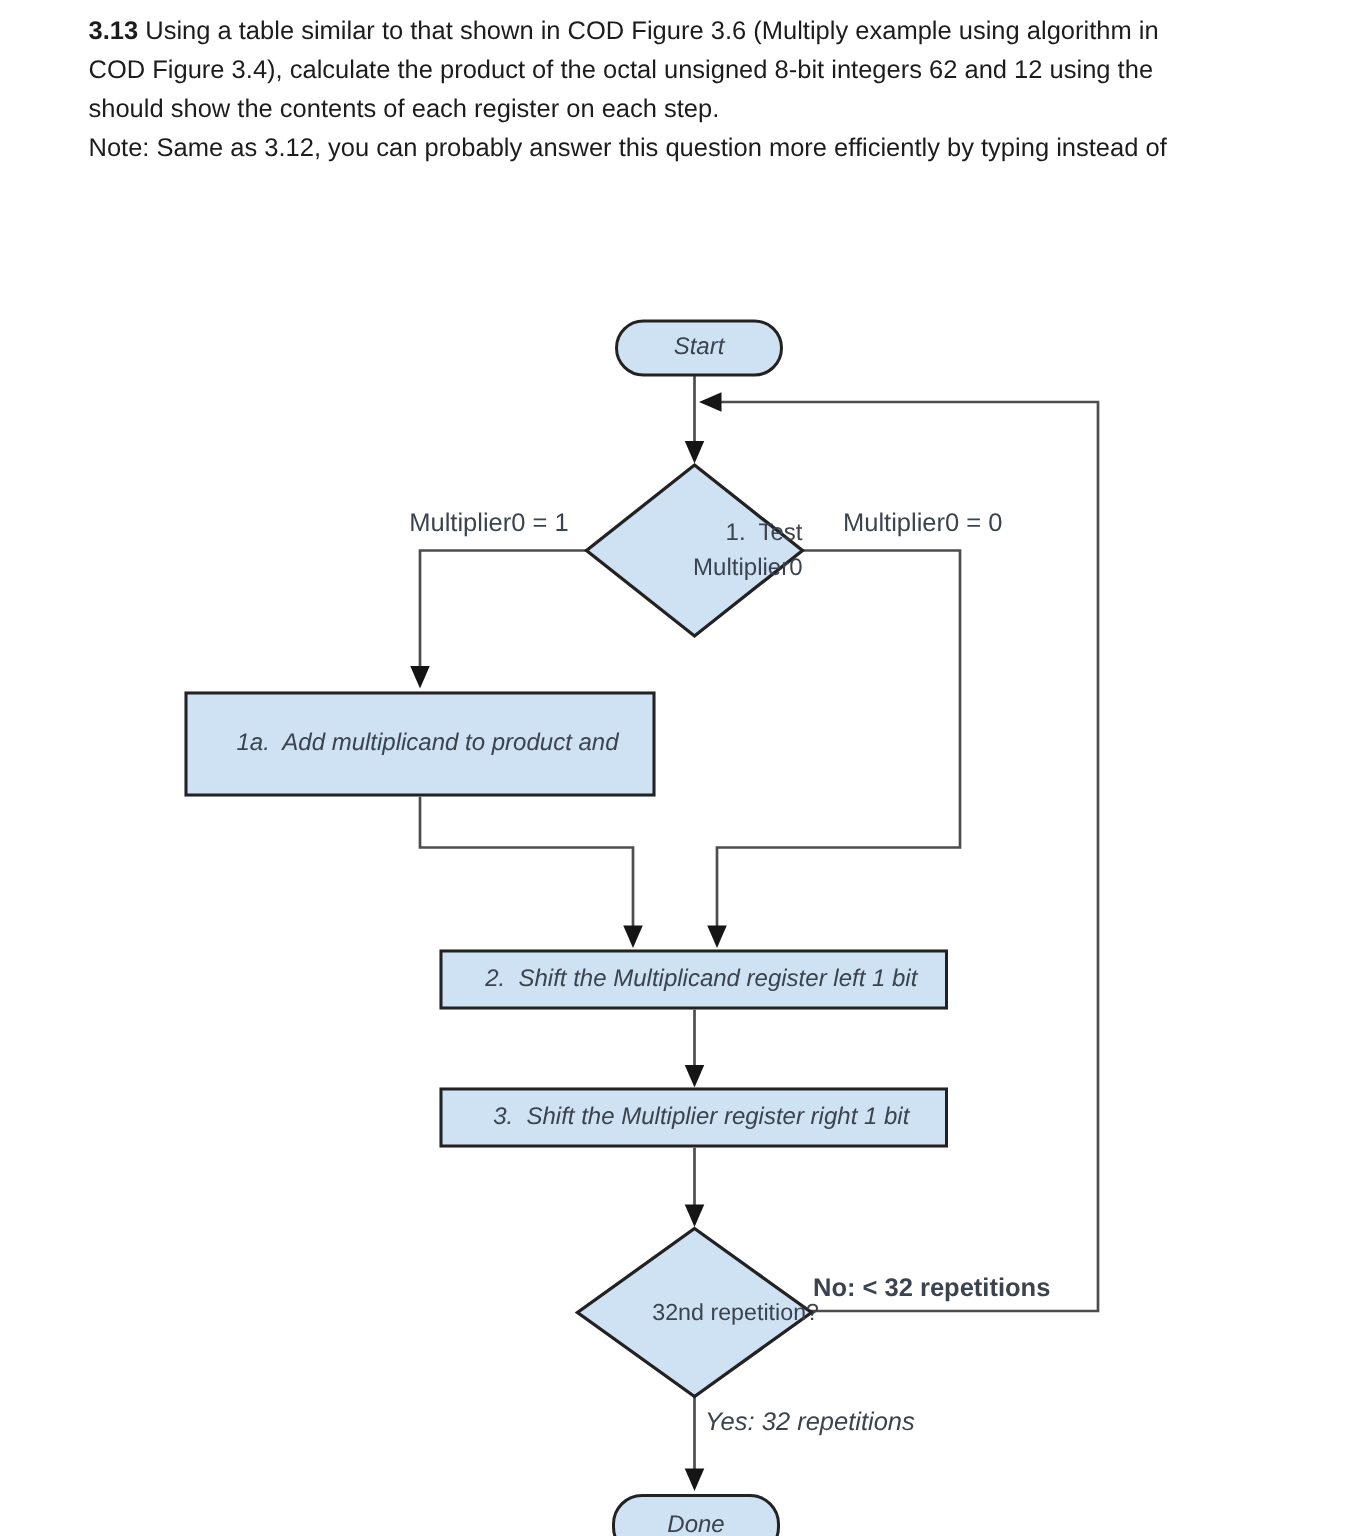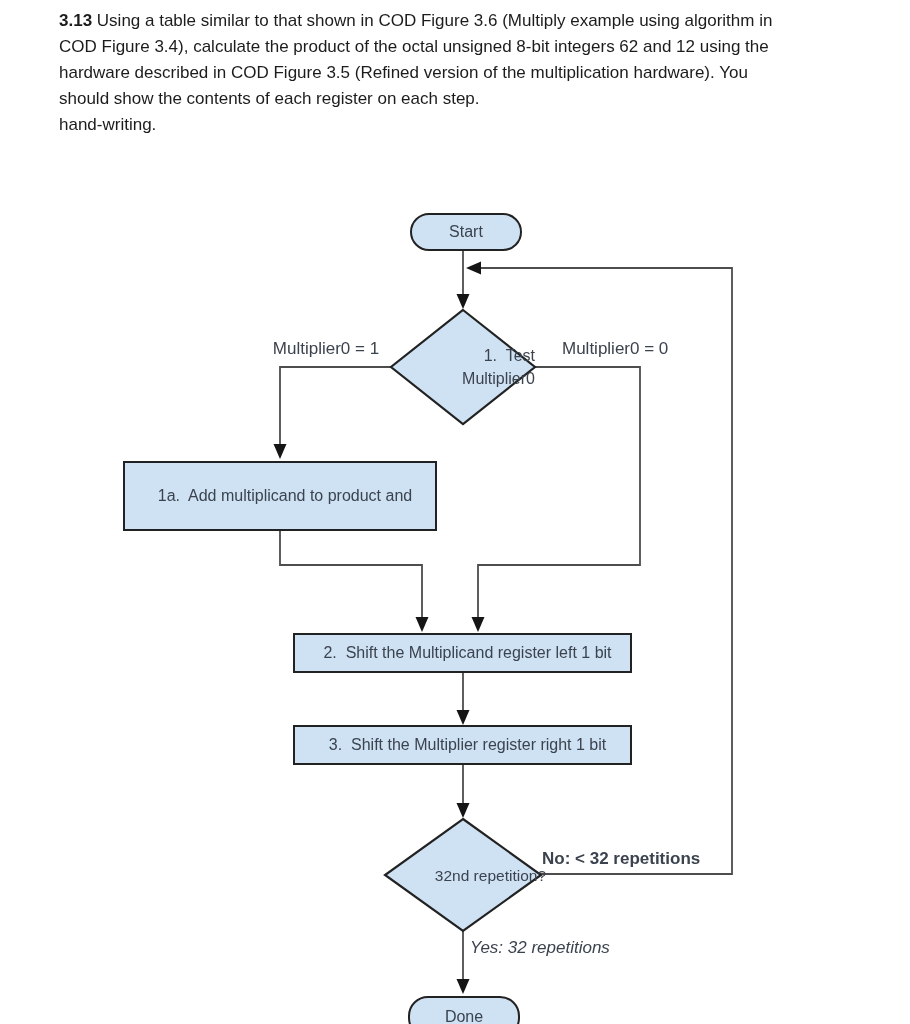--- a/index.html
+++ b/index.html
@@ -49,20 +49,21 @@
     flex-direction: column;
     align-items: center;
     justify-content: center;
     background: var(--node-fill, #cfe2f4);
     border: 2px solid var(--node-border, #222222);
     font-size: 16px;
     color: var(--text, #3d4450);
     text-align: center;
     white-space: pre;
     line-height: 24px;
+    font-style: italic;
   }
   .node-oval { border-radius: 20px; border-width: 2.4px; }
   .node-box  { border-radius: 0; padding-left: 10px; }
   .diamond-label {
     position: absolute;
     display: flex;
     flex-direction: column;
     align-items: flex-end;
     justify-content: center;
     font-size: 16px;
@@ -82,23 +83,22 @@
   .edge-label.center { text-align: center; }
 </style>
 </head>
 <body>
 
 <div class="page">
 
   <div class="question">
     <div class="qline"><span class="qnum">3.13</span> <span>Using a table similar to that shown in COD Figure 3.6 (Multiply example using algorithm in</span></div>
     <div class="qline">COD Figure 3.4), calculate the product of the octal unsigned 8-bit integers 62 and 12 using the</div>
-    <div class="qline">hardware described in COD Figure 3.5 (Refined version of the multiplication hardware). You</div>
     <div class="qline">should show the contents of each register on each step.</div>
-    <div class="qline">hand-writing.</div>
+    <div class="qline">Note: Same as 3.12, you can probably answer this question more efficiently by typing instead of</div>
   </div>
 
   <svg class="flowchart-svg" viewBox="0 0 910 1024">
 
     <path class="connector" d="M463,250 V302"></path>
     <polygon class="arrowhead" points="463,309 456.5,294 469.5,294"></polygon>
 
     <path class="connector" d="M538,874 H732 V268 H474"></path>
     <polygon class="arrowhead" points="466,268 481,261.5 481,274.5"></polygon>
 

